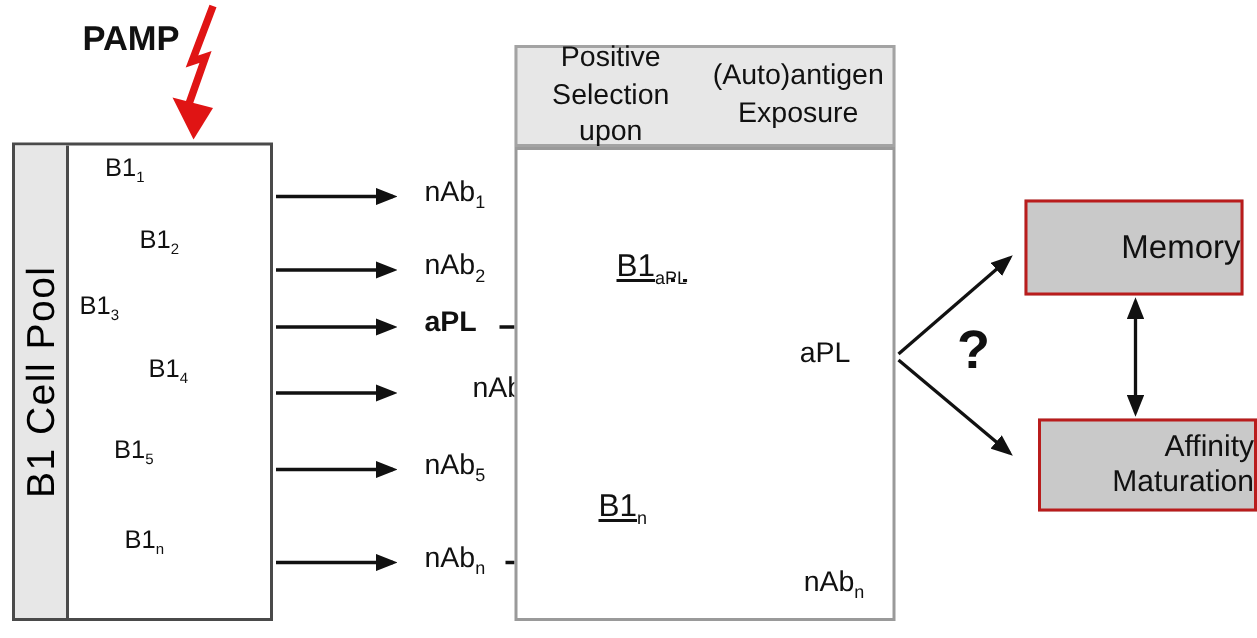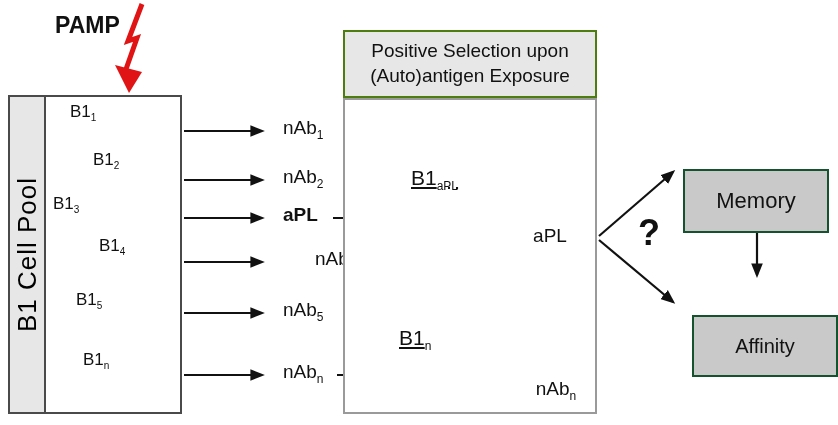--- a/index.html
+++ b/index.html
@@ -6,23 +6,23 @@
   #stage{
     position:relative;width:838px;height:425px;background:#ffffff;
     font-family:"Liberation Sans",sans-serif;color:#111;overflow:hidden;
   }
   #shapes{position:absolute;left:0;top:0;width:838px;height:425px;}
   .abs{position:absolute;}
   
   .pool-box{left:8px;top:95px;width:174px;height:319px;border:2px solid #4a4a4a;box-sizing:border-box;background:#fff;}
   .pool-strip{position:absolute;left:0;top:0;width:36px;height:100%;background:var(--panel-gray-fill,#e7e7e7);border-right:2px solid #4a4a4a;box-sizing:border-box;display:flex;align-items:center;justify-content:center;}
   .pool-title{writing-mode:vertical-rl;transform:rotate(180deg);font-size:26px;letter-spacing:1px;color:#000;white-space:nowrap;}
-  .title-box{left:343px;top:30px;width:254px;height:68px;border:2px solid #4d7c0f;box-sizing:border-box;background:var(--panel-gray-fill,#e7e7e7);display:flex;flex-direction:column;align-items:center;justify-content:center;font-size:19px;line-height:1.3;text-align:center;}
+  .title-box{left:343px;top:30px;width:254px;height:68px;border:2px solid #a3a3a3;box-sizing:border-box;background:var(--panel-gray-fill,#e7e7e7);display:flex;flex-direction:row;align-items:center;justify-content:center;font-size:19px;line-height:1.3;text-align:center;}
   .mid-box{left:343px;top:98px;width:254px;height:316px;border:2px solid #9a9a9a;box-sizing:border-box;background:#fff;}
-  .out-box{width:146px;border:2px solid #14532d;box-sizing:border-box;background:var(--box-gray-fill,#c9c9c9);display:flex;flex-direction:column;align-items:center;justify-content:center;text-align:center;margin-top:36px;}
+  .out-box{width:146px;border:2px solid #b91c1c;box-sizing:border-box;background:var(--box-gray-fill,#c9c9c9);display:flex;flex-direction:column;align-items:flex-end;justify-content:center;text-align:center;}
   .memory-box{left:683px;top:133px;height:64px;font-size:22px;}
   .affinity-box{left:692px;top:279px;height:62px;font-size:20px;line-height:1.15;}
   
   .pamp{left:55px;top:12px;font-size:23px;font-weight:bold;}
   .pool-lbl{width:44px;font-size:17px;}
   .pool-lbl sub{font-size:10px;}
   .nab{left:283px;font-size:19px;transform:translateY(-55%);white-space:nowrap;}
   .nab sub{font-size:12px;}
   .nab.bold{font-weight:bold;}
   .cluster-lbl{font-size:21px;text-decoration:underline;}
@@ -208,15 +208,16 @@
   <div class="abs cluster-lbl" style="left:399px;top:326px;"><span>B1</span><sub>n</sub></div>
   <div class="abs ab-lbl" style="left:532px;top:378px;width:48px;"><span>nAb</span><sub>n</sub></div>
 
   <div class="abs qmark">?</div>
 
   <div class="abs out-box memory-box">
     <span>Memory</span>
   </div>
   <div class="abs out-box affinity-box">
     <span>Affinity</span>
+    <span>Maturation</span>
   </div>
 
 </div>
 
 </body></html>

